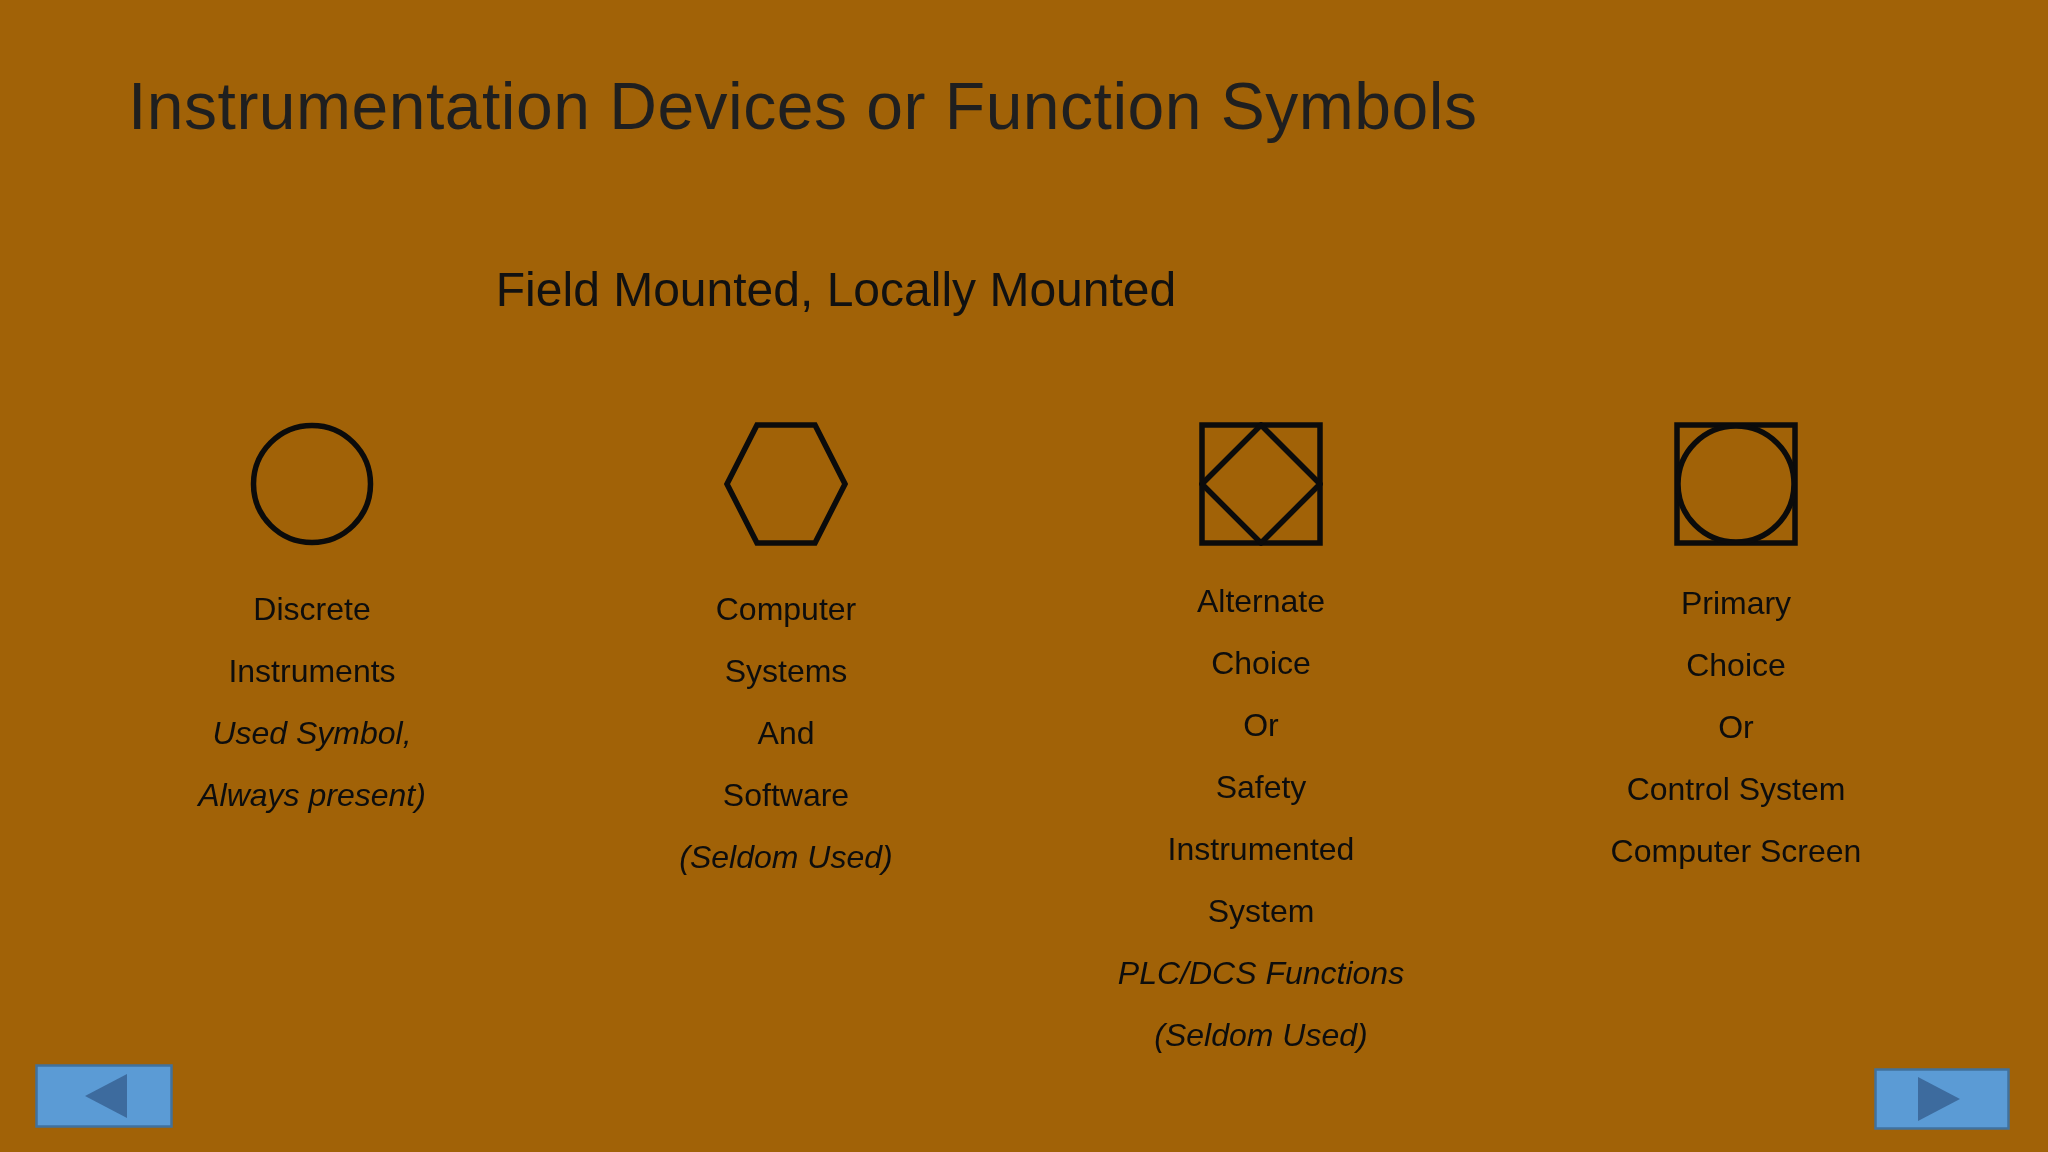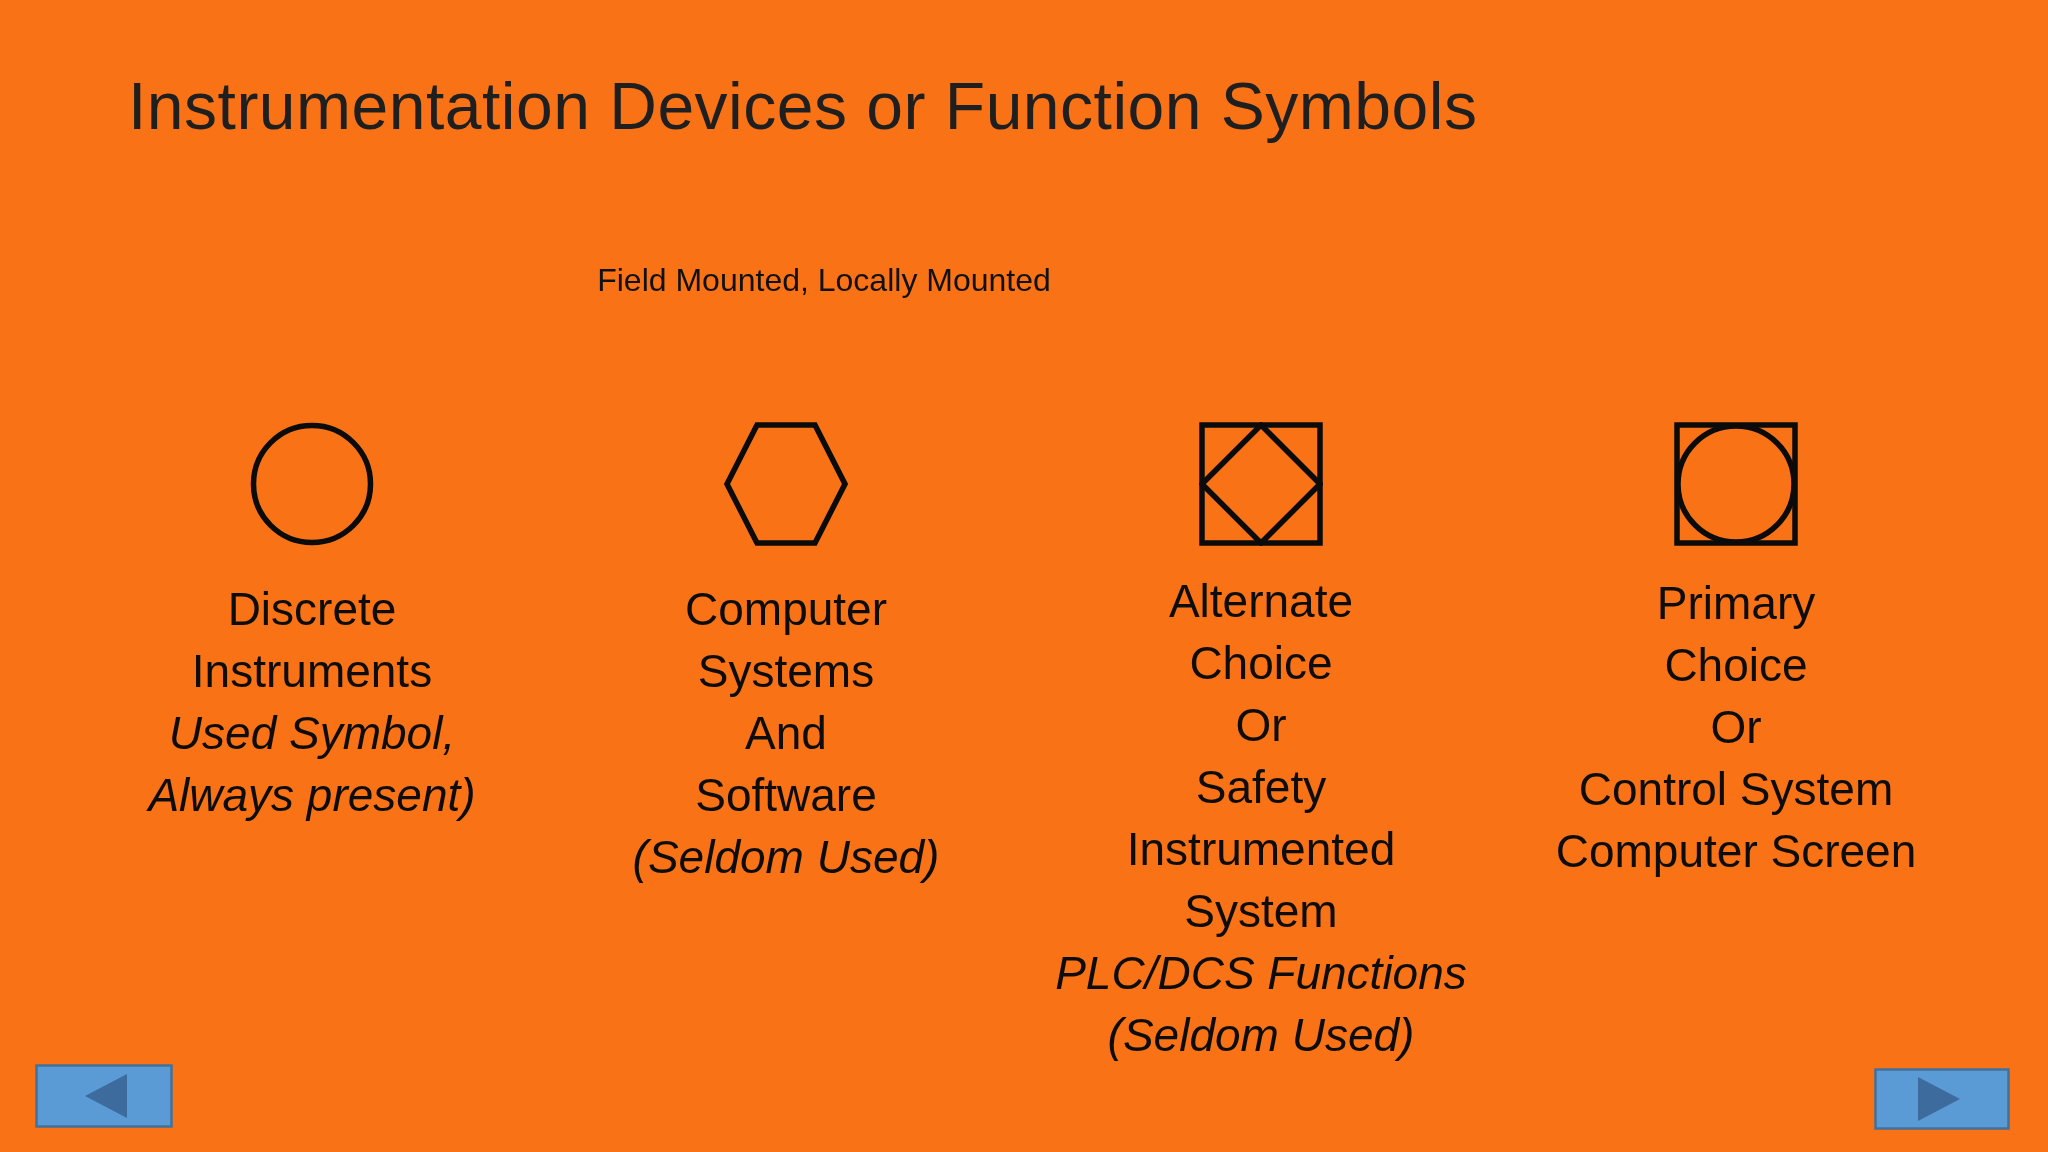--- a/index.html
+++ b/index.html
@@ -5,42 +5,42 @@
   html, body {
     margin: 0;
     padding: 0;
     background: #ffffff;
     font-family: "Liberation Sans", sans-serif;
   }
   .slide {
     position: relative;
     width: 2048px;
     height: 1152px;
-    background: #f97316;
+    background: #a16207;
     overflow: hidden;
   }
   .title {
     position: absolute;
     left: 128px;
     top: 68px;
     margin: 0;
     font-size: 66px;
     font-weight: 400;
     letter-spacing: 0.5px;
     color: #1f1f1f;
     white-space: nowrap;
   }
   .subtitle {
     position: absolute;
-    left: 0;
+    left: 12px;
     top: 262px;
     width: 1648px;
     margin: 0;
     text-align: center;
-    font-size: 32px;
+    font-size: 48px;
     font-weight: 400;
     color: #111111;
   }
   .column {
     position: absolute;
     top: 422px;
     width: 460px;
     text-align: center;
   }
   .col-1 { left: 82px; }
@@ -48,21 +48,21 @@
   .col-3 { left: 1031px; }
   .col-4 { left: 1506px; }
   .symbol-box {
     width: 124px;
     height: 124px;
     margin: 0 auto;
     display: block;
   }
   .caption {
     margin-top: 32px;
-    font-size: 46px;
+    font-size: 32px;
     line-height: 62px;
     color: #0d0d0d;
   }
   .col-3 .caption { margin-top: 24px; }
   .col-4 .caption { margin-top: 26px; }
   .caption .line { white-space: nowrap; }
   .caption .italic { font-style: italic; }
   .nav-btn {
     position: absolute;
     padding: 0;

